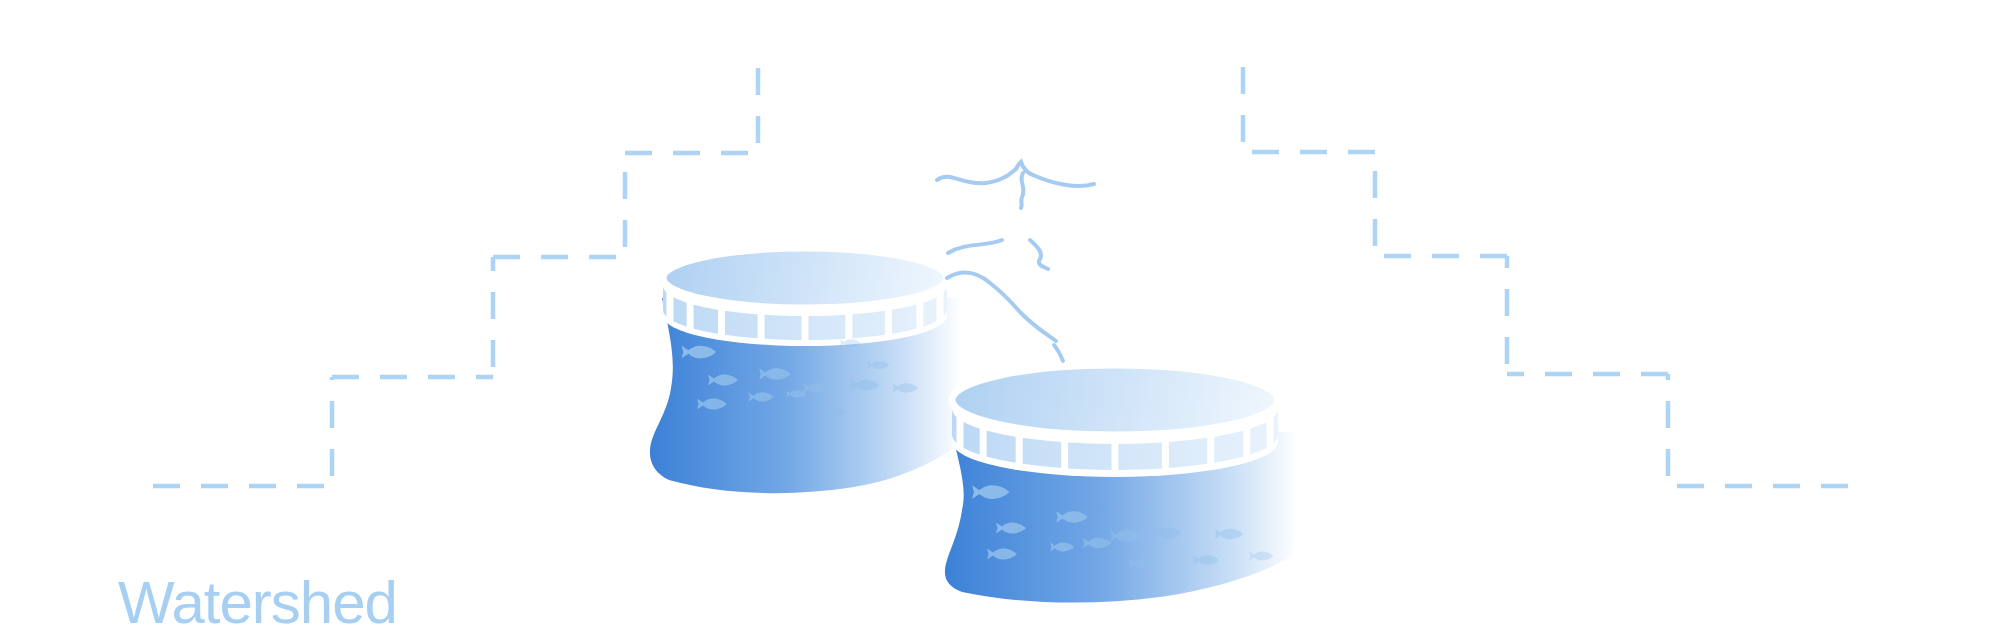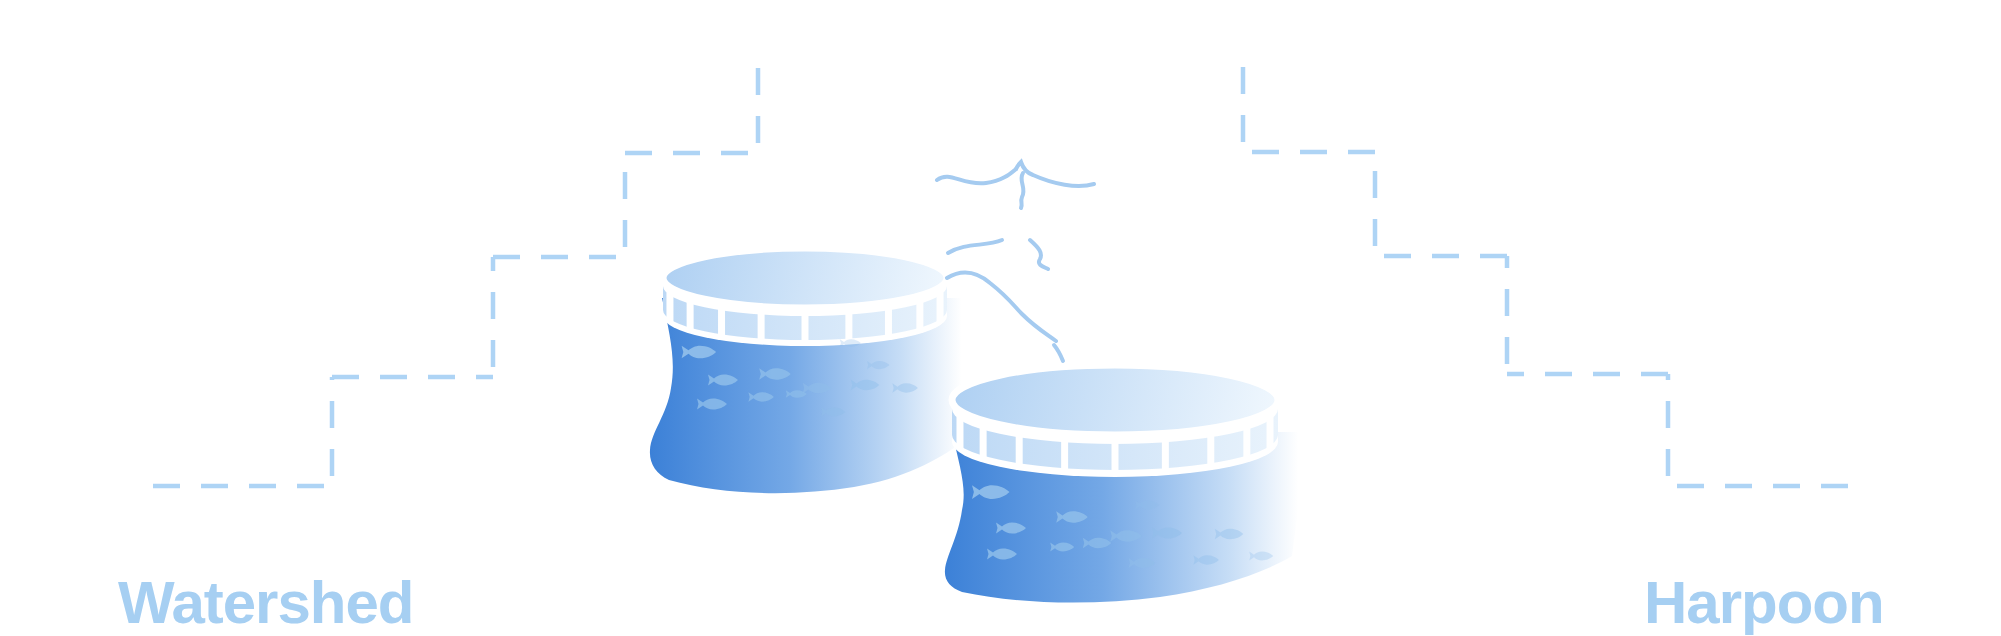--- a/index.html
+++ b/index.html
@@ -1,20 +1,20 @@
 <!DOCTYPE html>
 <html><head>
 <meta charset="utf-8">
 <title>Illustration</title>
 <style>
   html,body{margin:0;padding:0;background:#ffffff;}
   .wrap{position:relative;width:2001px;height:636px;background:#ffffff;overflow:hidden;
         font-family:"Liberation Sans",sans-serif;}
   .scene{position:absolute;left:0;top:0;width:2001px;height:636px;display:block;}
-  .brand{position:absolute;top:573px;font-weight:700;font-size:60px;line-height:1;
+  .brand{position:absolute;top:573px;font-weight:400;font-size:60px;line-height:1;
          color:#a6cff2;letter-spacing:-1px;white-space:nowrap;}
   .brand-left{left:118px;}
   .brand-right{left:1644px;}
 </style>
 </head>
 <body>
 
 <div class="wrap">
   <svg id="scene" class="scene" xmlns="http://www.w3.org/2000/svg" viewBox="0 0 2001 636">
       <defs>
@@ -130,14 +130,13 @@
         <path d="M 937,180 C 950,170 962,186 986,183 C 1002,181 1010,174 1016,169"></path>
         <path d="M 1016,169 C 1018,165 1020,163 1021,162 C 1023,168 1027,173 1033,175 C 1053,184 1077,189 1094,184"></path>
         <path d="M 1023,173 C 1018,181 1027,188 1022,197 C 1020,202 1023,204 1021,208"></path>
         <path d="M 948,253 C 966,242 986,247 1002,240"></path>
         <path d="M 1030,240 C 1039,248 1043,253 1040,259 C 1036,265 1044,267 1048,269"></path>
         <path d="M 947,278 C 962,269 977,272 990,283 C 1008,297 1014,306 1022,314 C 1036,328 1048,335 1056,341"></path>
         <path d="M 1054,345 C 1059,351 1061,356 1063,361"></path>
       </g>
     </svg>
   <div class="brand brand-left">Watershed</div>
-  <div class="brand brand-right">Harpoon</div>
 </div>
 
 </body></html>

